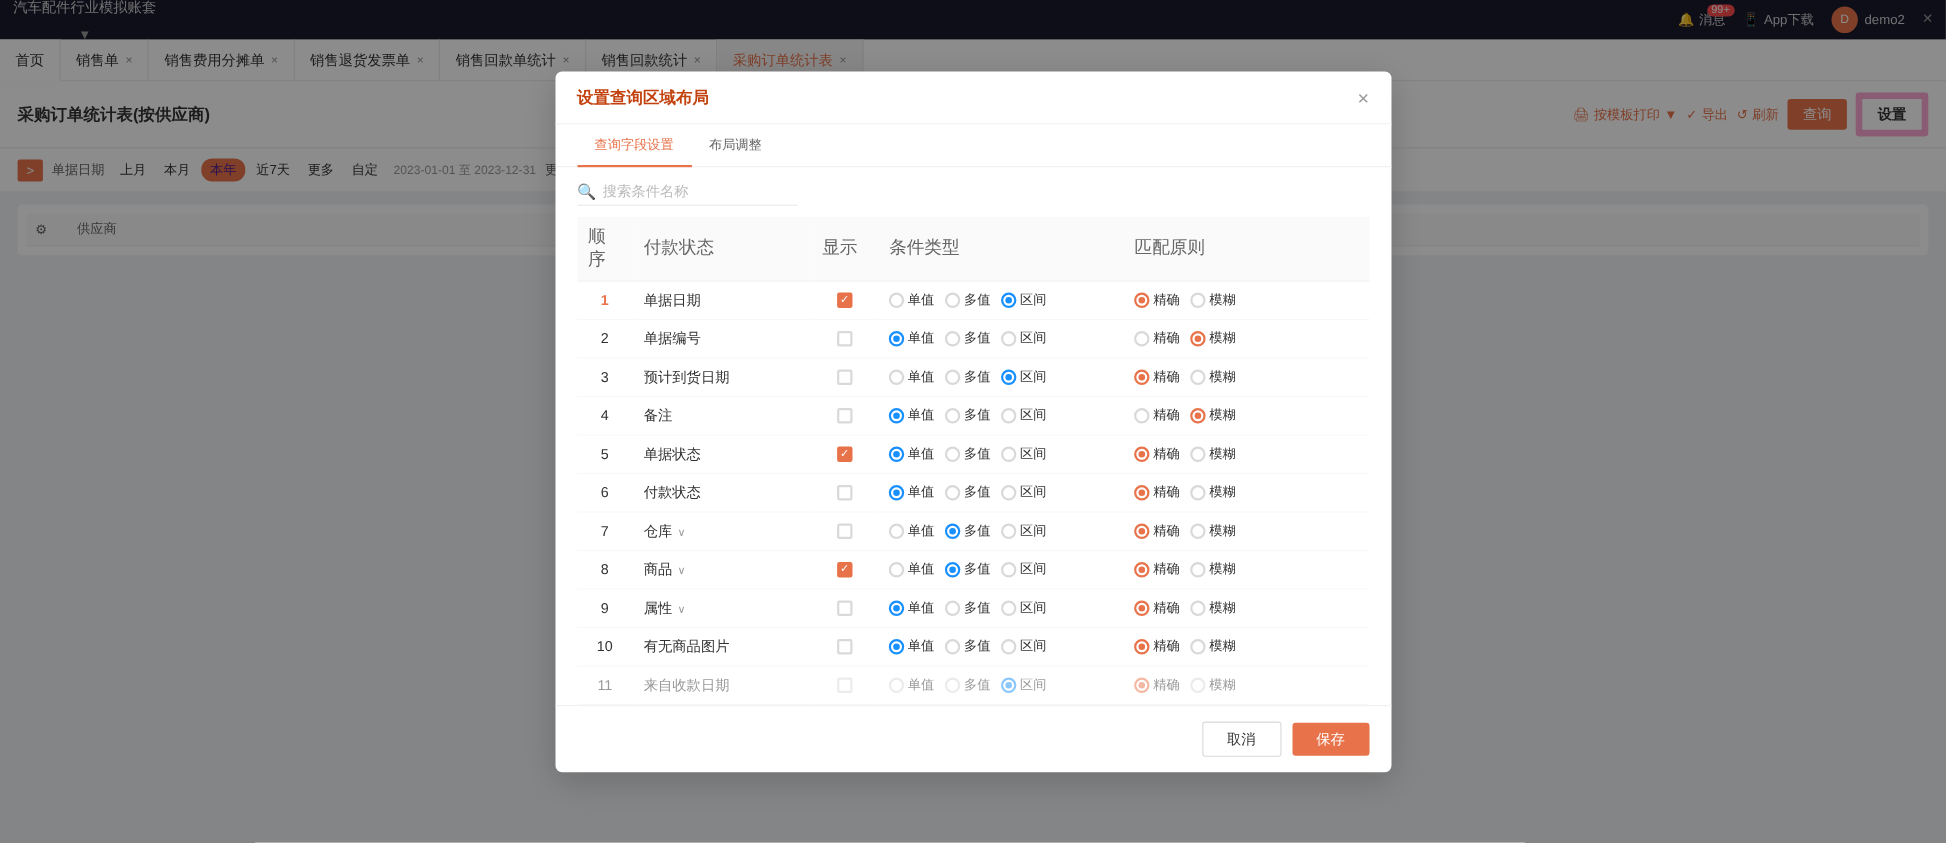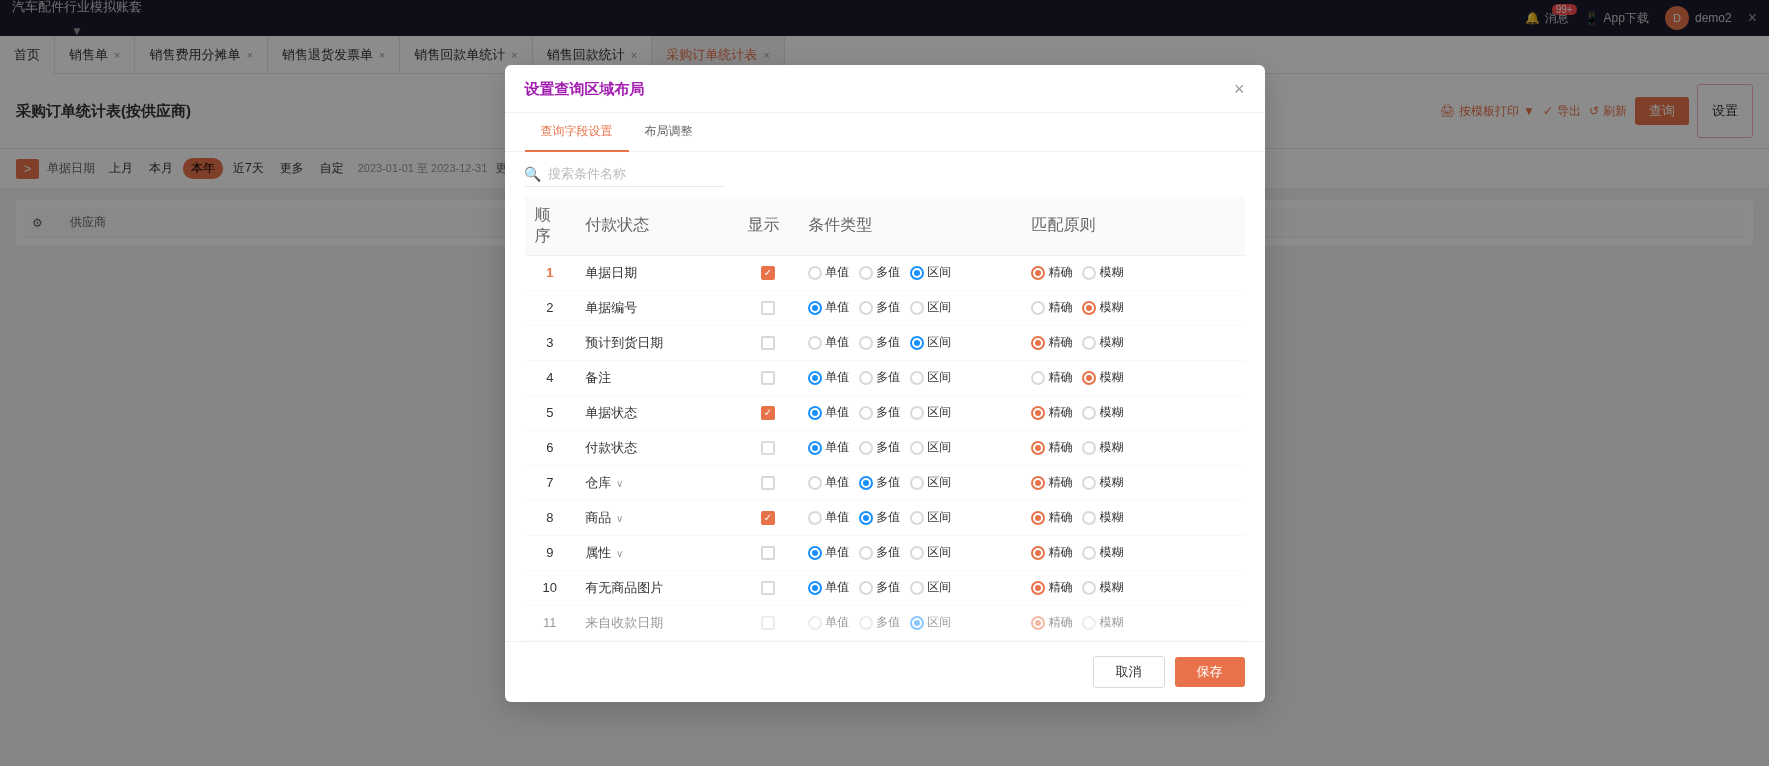--- a/index.html
+++ b/index.html
@@ -64,36 +64,36 @@
       align-items: center;
       justify-content: space-between;
       border-bottom: 1px solid #e8e8e8;
     }
     .page-title { font-size: 15px; font-weight: bold; color: #333; }
     .header-actions { display: flex; align-items: center; gap: 8px; }
     .btn-print { display: flex; align-items: center; gap: 4px; font-size: 12px; color: #e8734a; border: none; background: none; cursor: pointer; }
     .btn-export { display: flex; align-items: center; gap: 4px; font-size: 12px; color: #e8734a; border: none; background: none; cursor: pointer; }
     .btn-refresh { display: flex; align-items: center; gap: 4px; font-size: 12px; color: #e8734a; border: none; background: none; cursor: pointer; }
     .btn-query { background: #e8734a; color: #fff; border: none; border-radius: 3px; padding: 5px 14px; cursor: pointer; font-size: 13px; }
-    .btn-settings { background: #fff; color: #333; border: 1px solid #f9a8d4; border-radius: 3px; padding: 17px 14px; cursor: pointer; font-size: 13px; }
+    .btn-settings { background: #fff; color: #333; border: 6px solid #f9a8d4; border-radius: 3px; padding: 5px 14px; cursor: pointer; font-size: 13px; font-weight: bold; }
 
     
     .filter-bar {
       background: #fff;
       padding: 8px 16px;
       display: flex;
       align-items: center;
       gap: 8px;
       flex-wrap: wrap;
     }
     .filter-toggle { background: #e8734a; color: #fff; border: none; padding: 3px 8px; border-radius: 2px; cursor: pointer; font-size: 12px; }
     .filter-label { color: #666; font-size: 12px; white-space: nowrap; }
     .filter-date-group { display: flex; align-items: center; gap: 4px; }
     .filter-date-btn { border: none; background: none; color: #333; cursor: pointer; font-size: 12px; padding: 3px 6px; }
-    .filter-date-btn.active-date { background: #e8734a; color: #000000; border-radius: 10px; padding: 2px 8px; }
+    .filter-date-btn.active-date { background: #e8734a; color: #4c1d95; border-radius: 10px; padding: 2px 8px; }
     .filter-date-input { color: #999; font-size: 11px; }
     .filter-more { color: #666; font-size: 12px; cursor: pointer; }
 
     
     .content-area {
       padding: 12px 16px;
       background: #f0f2f5;
     }
     .table-container {
       background: #fff;
@@ -134,21 +134,21 @@
       flex-direction: column;
       box-shadow: 0 8px 32px rgba(0,0,0,0.18);
     }
     .modal-header {
       display: flex;
       align-items: center;
       justify-content: space-between;
       padding: 14px 20px 12px;
       border-bottom: 1px solid #f0f0f0;
     }
-    .modal-title { font-size: 15px; font-weight: bold; color: #a21caf; }
+    .modal-title { font-size: 15px; font-weight: bold; color: #c2410c; }
     .modal-close { cursor: pointer; color: #999; font-size: 18px; border: none; background: none; }
 
     
     .modal-tabs {
       display: flex;
       gap: 0;
       padding: 0 20px;
       border-bottom: 1px solid #f0f0f0;
     }
     .modal-tab {

